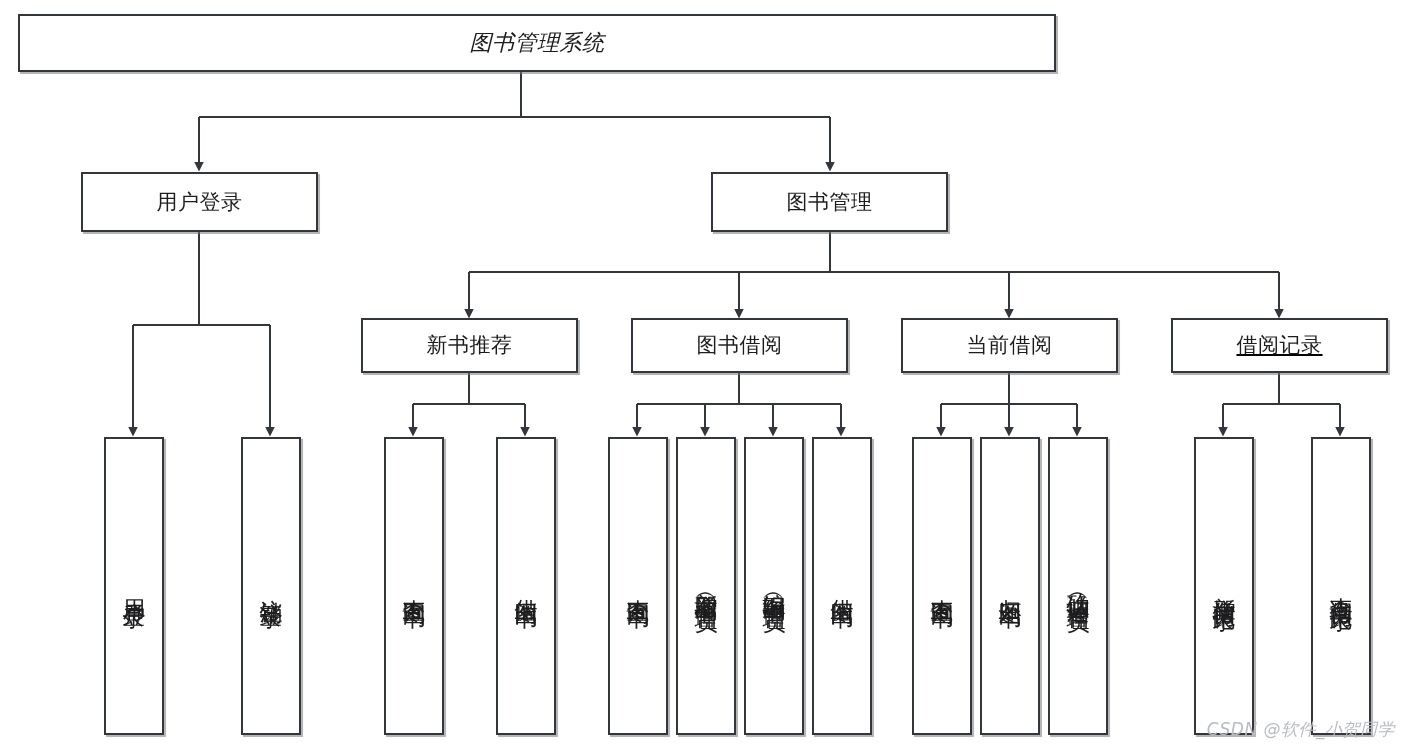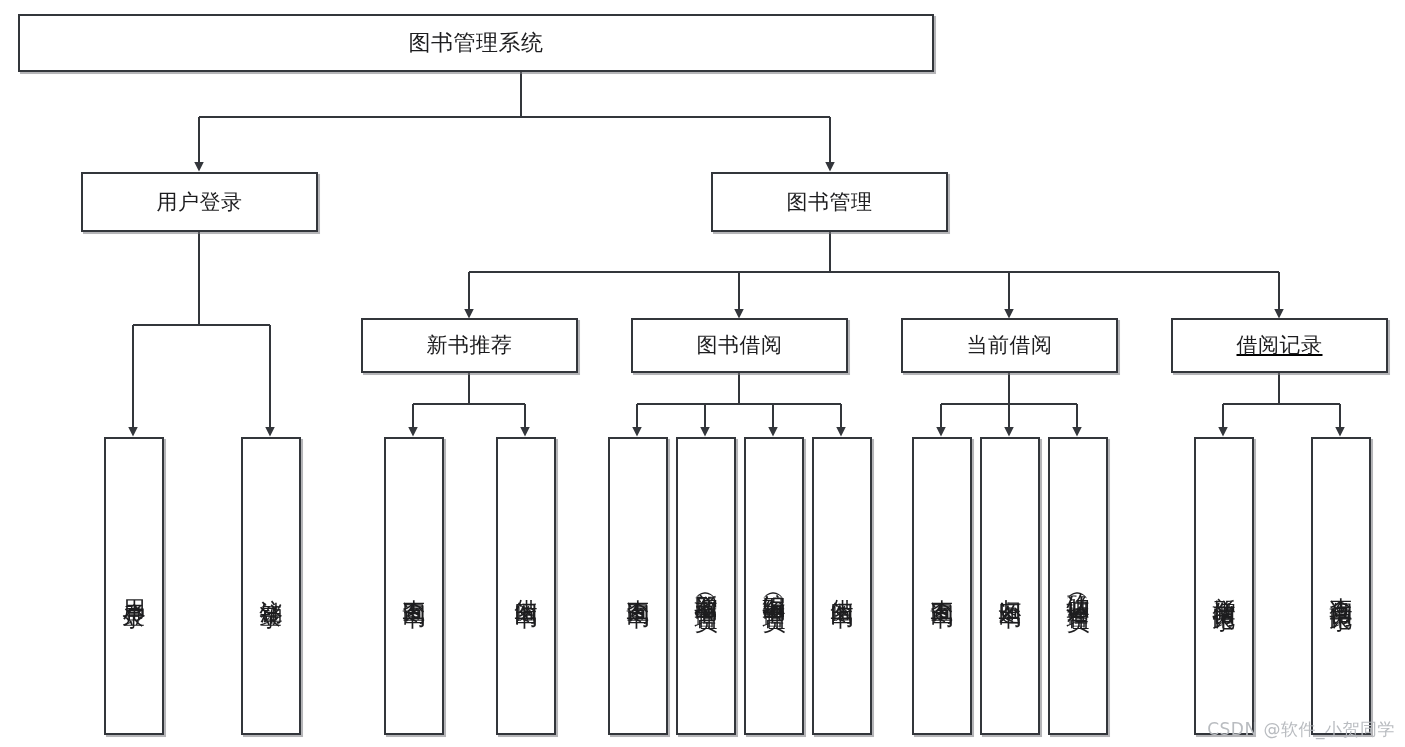--- a/index.html
+++ b/index.html
@@ -62,20 +62,21 @@
     line-height: 1;
   }
   #watermark {
     position: absolute;
     right: 10px;
     bottom: 6px;
     font-size: 17px;
     color: #b9bcc0;
     letter-spacing: 0.5px;
     white-space: nowrap;
+    font-style: italic;
   }
 </style>
 </head>
 <body>
 
 <div id="canvas">
 
   <svg id="wires" viewBox="0 0 1405 747" xmlns="http://www.w3.org/2000/svg">
     <defs>
       <marker id="arw" markerWidth="11" markerHeight="11" refX="1.5" refY="5" orient="auto" markerUnits="userSpaceOnUse">
@@ -121,21 +122,21 @@
       <path d="M1009,404 L1009,428" marker-end="url(#arw)"></path>
       <path d="M1077,404 L1077,428" marker-end="url(#arw)"></path>
 
       <path d="M1279,373 L1279,404"></path>
       <path d="M1223,404 L1340,404"></path>
       <path d="M1223,404 L1223,428" marker-end="url(#arw)"></path>
       <path d="M1340,404 L1340,428" marker-end="url(#arw)"></path>
     </g>
   </svg>
 
-  <div class="node horiz root" style="left:18px; top:14px; width:916px; height:58px;">
+  <div class="node horiz root" style="left:18px; top:14px; width:1038px; height:58px;font-style:italic;">
     <span class="lbl">图书管理系统</span>
   </div>
 
   <div class="node horiz" style="left:81px; top:172px; width:237px; height:60px;">
     <span class="lbl">用户登录</span>
   </div>
   <div class="node horiz" style="left:711px; top:172px; width:237px; height:60px;">
     <span class="lbl">图书管理</span>
   </div>
 

